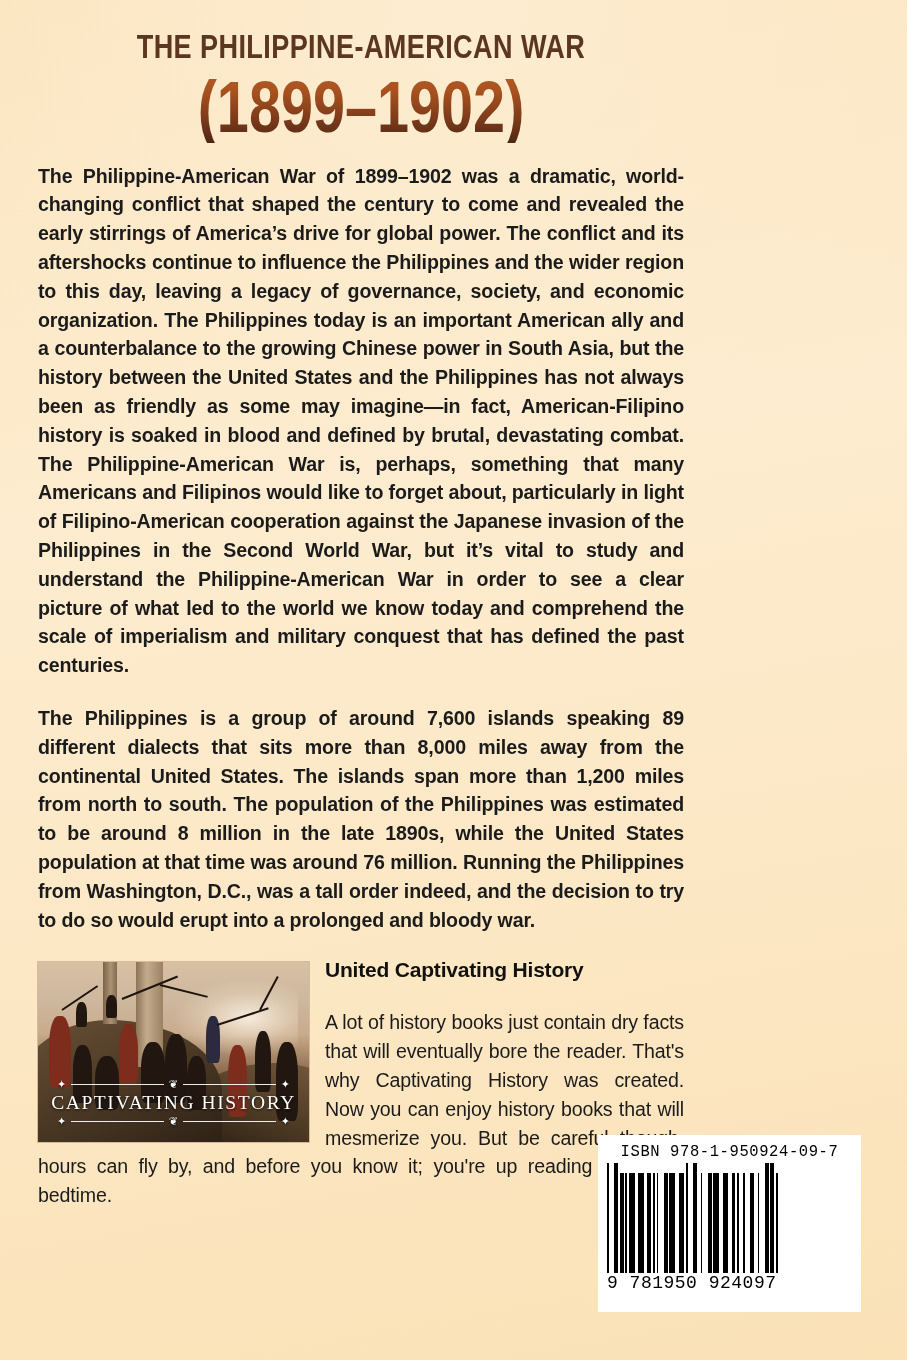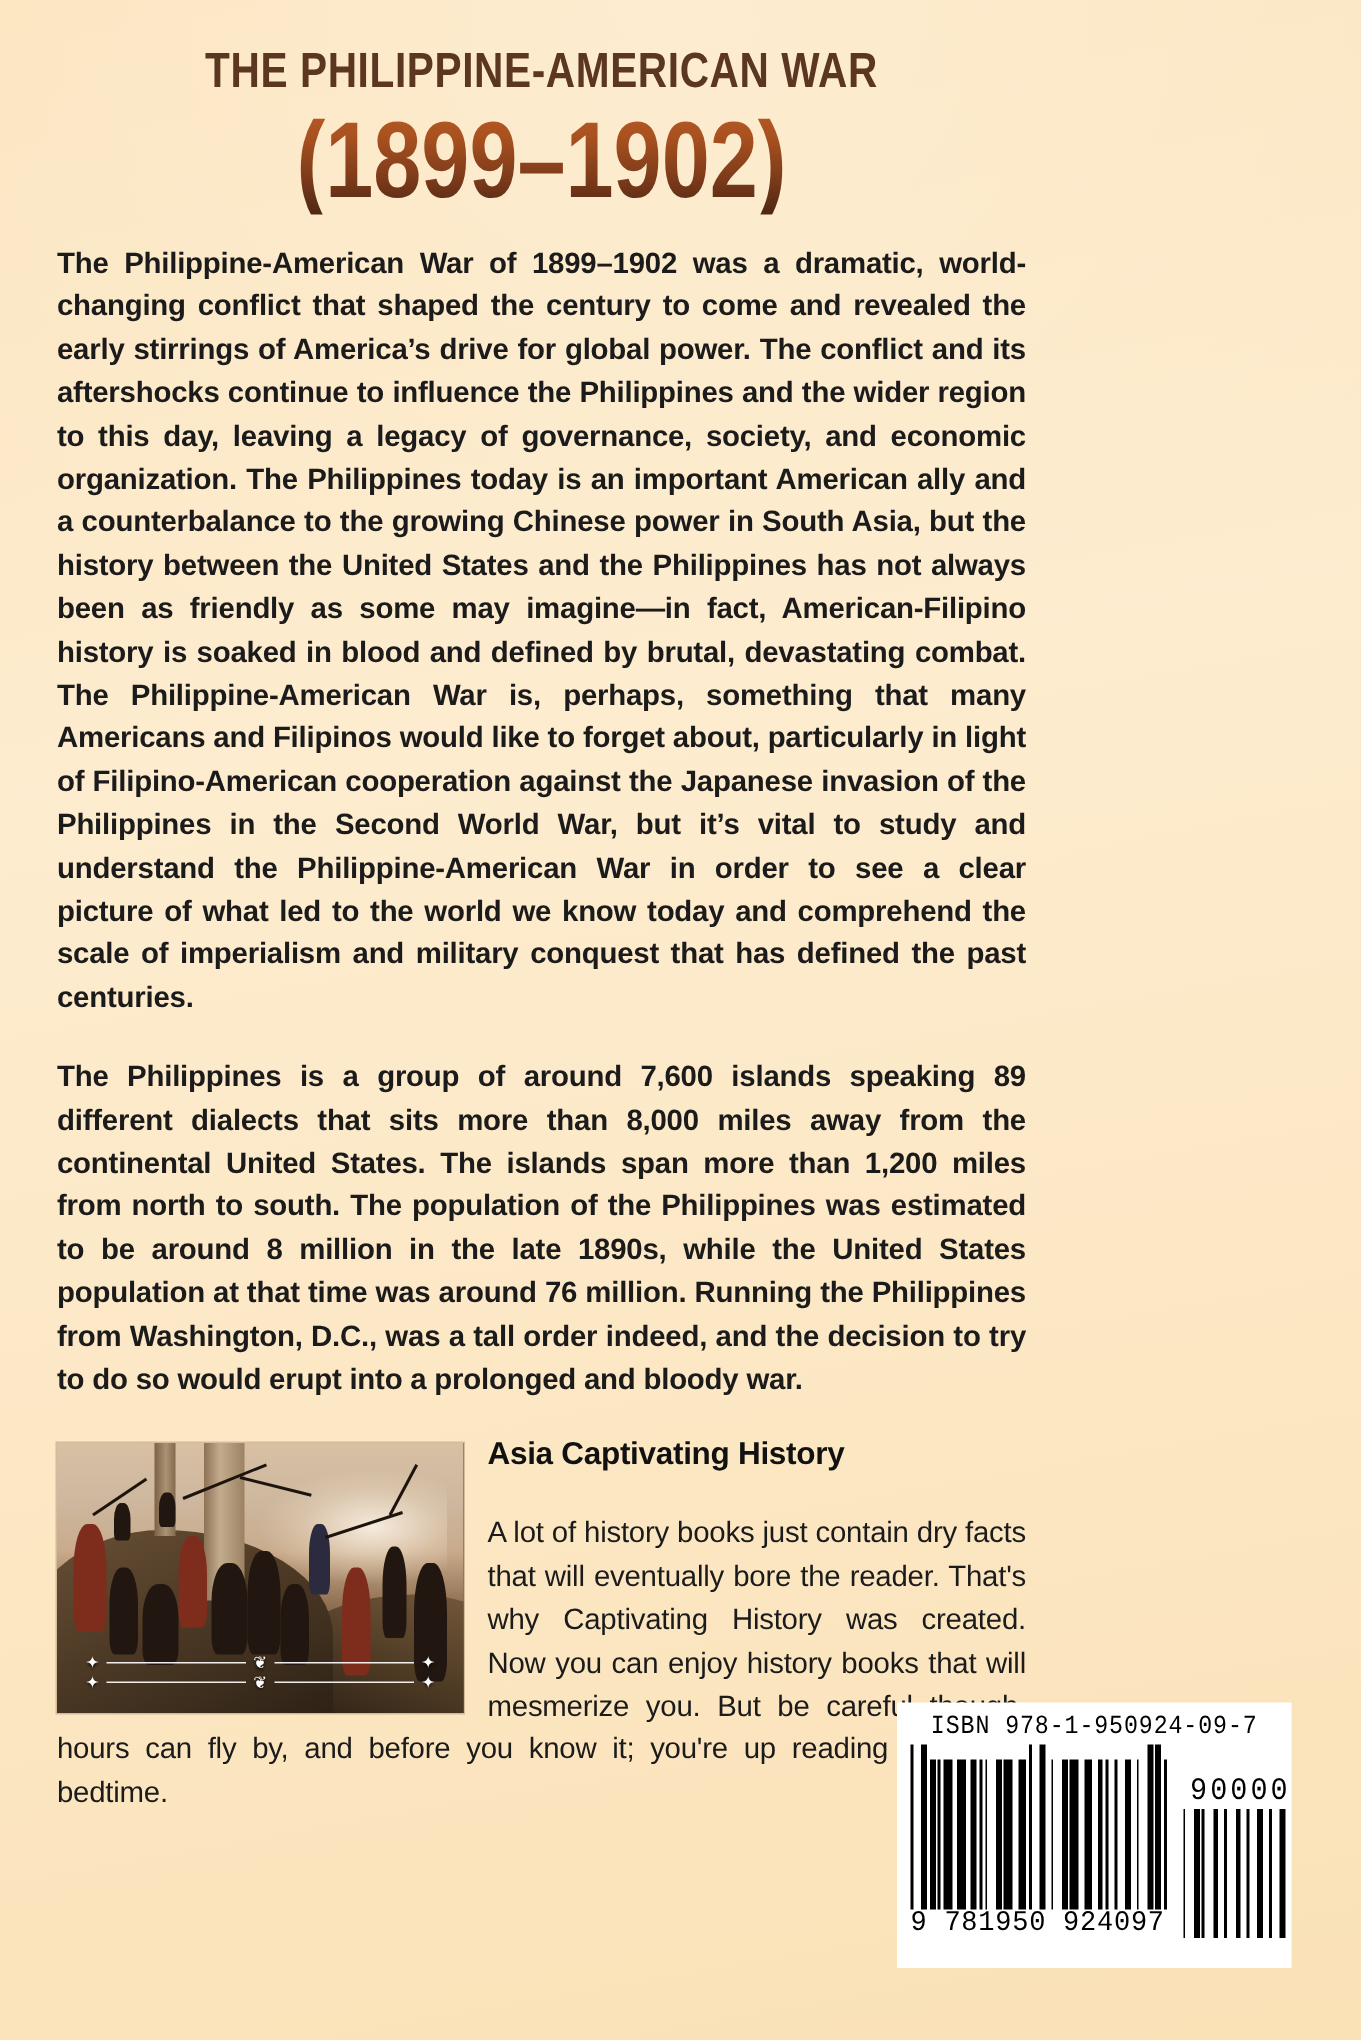--- a/index.html
+++ b/index.html
@@ -275,31 +275,32 @@
       <div class="spear" style="left:82%; top:26%; width:14%; transform:rotate(-62deg);"></div>
 
       <div class="ch-logo">
         <div class="ch-rule">
           <span class="orn">✦</span>
           <span class="ln"></span>
           <span class="orn">❦</span>
           <span class="ln"></span>
           <span class="orn">✦</span>
         </div>
+        <div class="ch-name">CAPTIVATING HISTORY</div>
         <div class="ch-rule">
           <span class="orn">✦</span>
           <span class="ln"></span>
           <span class="orn">❦</span>
           <span class="ln"></span>
           <span class="orn">✦</span>
         </div>
       </div>
     </div>
 
-    <div class="about-h">Asia Captivating History</div>
+    <div class="about-h">United Captivating History</div>
     <div class="about-p">A lot of history books just contain dry facts that will eventually bore the reader. That's why Captivating History was created. Now you can enjoy history books that will mesmerize you. But be careful though, hours can fly by, and before you know it; you're up reading way past bedtime.</div>
   </div>
 
 
   <div class="barcode-box">
     <div class="isbn-text">ISBN 978-1-950924-09-7</div>
     <div class="bars-row">
       <div class="bars-main">
         <div class="barstrip" id="bars-main-strip" style="height:110px;">
             <i style="width: 1.84px; height: 110px; background: rgb(0, 0, 0);"></i>
@@ -350,41 +351,16 @@
             <i style="width: 5.52px; height: 100px; background: transparent;"></i>
             <i style="width: 3.68px; height: 110px; background: rgb(0, 0, 0);"></i>
             <i style="width: 1.84px; height: 110px; background: transparent;"></i>
             <i style="width: 3.68px; height: 110px; background: rgb(0, 0, 0);"></i>
             <i style="width: 1.84px; height: 110px; background: transparent;"></i>
             <i style="width: 1.84px; height: 100px; background: rgb(0, 0, 0);"></i>
             <i style="width: 1.84px; height: 100px; background: transparent;"></i>
           </div>
         <div class="ean-num">9 781950 924097</div>
       </div>
-      <div class="bars-addon">
-        <div class="addon-num">90000</div>
-        <div class="barstrip" id="bars-addon-strip" style="height:86px;">
-            <i style="width: 1.85px; height: 86px; background: rgb(0, 0, 0);"></i>
-            <i style="width: 5.54px; height: 86px; background: transparent;"></i>
-            <i style="width: 3.69px; height: 86px; background: rgb(0, 0, 0);"></i>
-            <i style="width: 1.85px; height: 86px; background: transparent;"></i>
-            <i style="width: 1.85px; height: 86px; background: rgb(0, 0, 0);"></i>
-            <i style="width: 5.54px; height: 86px; background: transparent;"></i>
-            <i style="width: 3.69px; height: 86px; background: rgb(0, 0, 0);"></i>
-            <i style="width: 3.69px; height: 86px; background: transparent;"></i>
-            <i style="width: 1.85px; height: 86px; background: rgb(0, 0, 0);"></i>
-            <i style="width: 5.54px; height: 86px; background: transparent;"></i>
-            <i style="width: 3.69px; height: 86px; background: rgb(0, 0, 0);"></i>
-            <i style="width: 3.69px; height: 86px; background: transparent;"></i>
-            <i style="width: 1.85px; height: 86px; background: rgb(0, 0, 0);"></i>
-            <i style="width: 5.54px; height: 86px; background: transparent;"></i>
-            <i style="width: 3.69px; height: 86px; background: rgb(0, 0, 0);"></i>
-            <i style="width: 3.69px; height: 86px; background: transparent;"></i>
-            <i style="width: 1.85px; height: 86px; background: rgb(0, 0, 0);"></i>
-            <i style="width: 5.54px; height: 86px; background: transparent;"></i>
-            <i style="width: 3.69px; height: 86px; background: rgb(0, 0, 0);"></i>
-            <i style="width: 3.69px; height: 86px; background: transparent;"></i>
-          </div>
-      </div>
     </div>
   </div>
 
 </div>
 
 </body></html>

